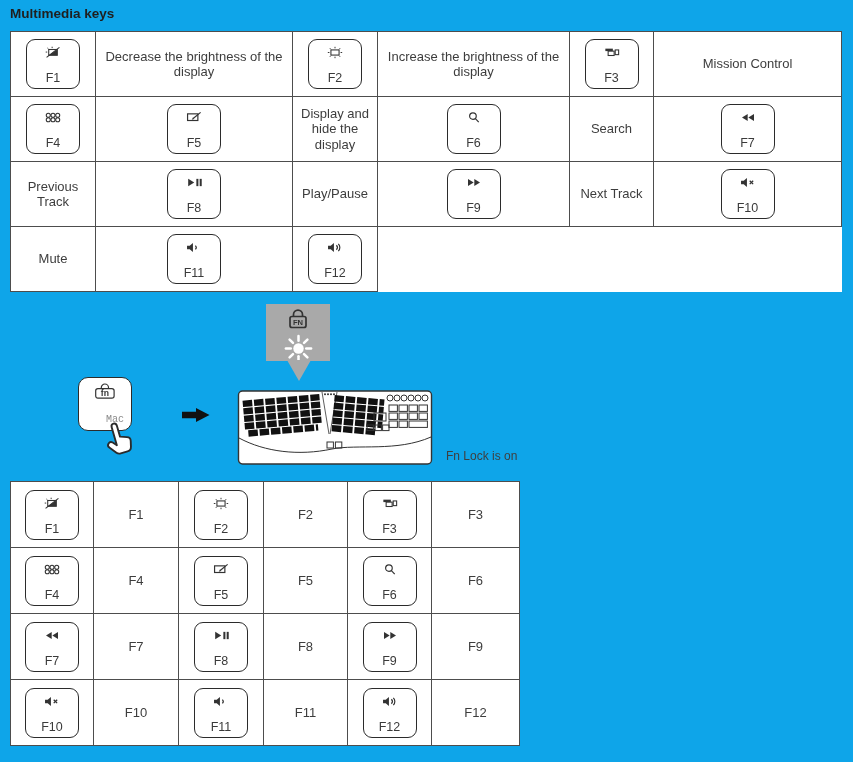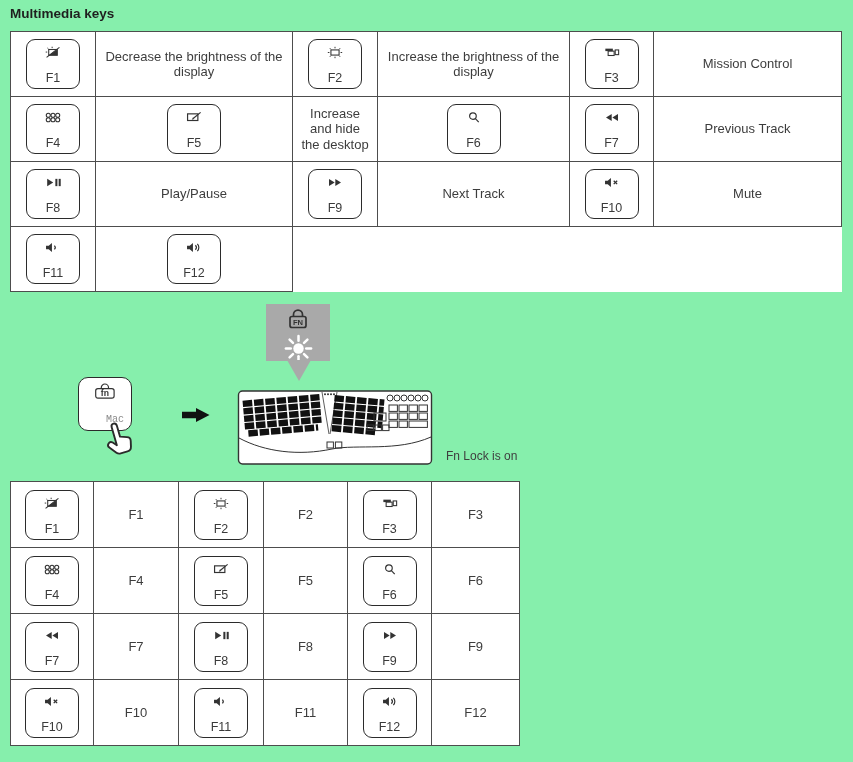--- a/index.html
+++ b/index.html
@@ -1,16 +1,16 @@
 <!DOCTYPE html>
 <html><head>
 <meta charset="utf-8">
 <style>
   html,body{margin:0;padding:0;background:#fff;}
-  #page{position:relative;width:853px;height:762px;background:#86efac;
+  #page{position:relative;width:853px;height:762px;background:#0ea5e9;
         font-family:"Liberation Sans","DejaVu Sans",sans-serif;color:#3a3a3a;overflow:hidden;}
   .title{position:absolute;left:10px;top:6px;font-size:13.5px;font-weight:bold;color:#1f1f1f;}
   .grid{position:absolute;display:grid;border-top:1px solid #4d4d4d;border-left:1px solid #4d4d4d;background:#fff;}
   #mm-table{left:10px;top:31px;grid-template-columns:85px 197px 85px 192px 84px 188px;grid-auto-rows:65px;}
   #fl-table{left:10px;top:481px;grid-template-columns:83px 85px 85px 84px 84px 88px;grid-auto-rows:66px;}
   .cell{border-right:1px solid #4d4d4d;border-bottom:1px solid #4d4d4d;display:flex;align-items:center;justify-content:center;}
   .dc{font-size:13px;line-height:1.18;text-align:center;color:#3d3d3d;padding:0 8px;}
   .keycap{width:54px;height:50px;border:1.8px solid #2b2b2b;border-radius:9px;background:#fff;
           display:flex;flex-direction:column;align-items:center;justify-content:space-between;
           padding:5px 2px 3px;box-sizing:border-box;}
@@ -118,32 +118,33 @@
           <span class="kicon">
             <svg width="20" height="15" viewBox="0 0 18 14">
               <rect x="3" y="3.6" width="9.6" height="6.2" fill="none" stroke="#333" stroke-width="1.1"></rect>
               <line x1="8.2" y1="8" x2="15.2" y2="2.2" stroke="#333" stroke-width="1.1"></line>
               <polygon points="6.9,9.1 9.3,8.3 8,6.9" fill="#333"></polygon>
             </svg>
           </span>
           <span class="klbl">F5</span>
         </div>
       </div>
-    <div class="cell dc">Increase and hide the desktop</div>
+    <div class="cell dc">Display and hide the display</div>
     <div class="cell">
         <div class="keycap">
           <span class="kicon">
             <svg width="20" height="15" viewBox="0 0 18 14">
               <circle cx="8" cy="5.7" r="3.1" fill="none" stroke="#333" stroke-width="1.1"></circle>
               <line x1="10.3" y1="8" x2="13.4" y2="11.3" stroke="#333" stroke-width="1.1"></line>
             </svg>
           </span>
           <span class="klbl">F6</span>
         </div>
       </div>
+    <div class="cell dc">Search</div>
 
     <div class="cell">
         <div class="keycap">
           <span class="kicon">
             <svg width="20" height="15" viewBox="0 0 18 14">
               <g fill="#333">
                 <polygon points="8.7,3.8 8.7,10.2 3.4,7"></polygon>
                 <polygon points="14.6,3.8 14.6,10.2 9.3,7"></polygon>
               </g>
             </svg>

